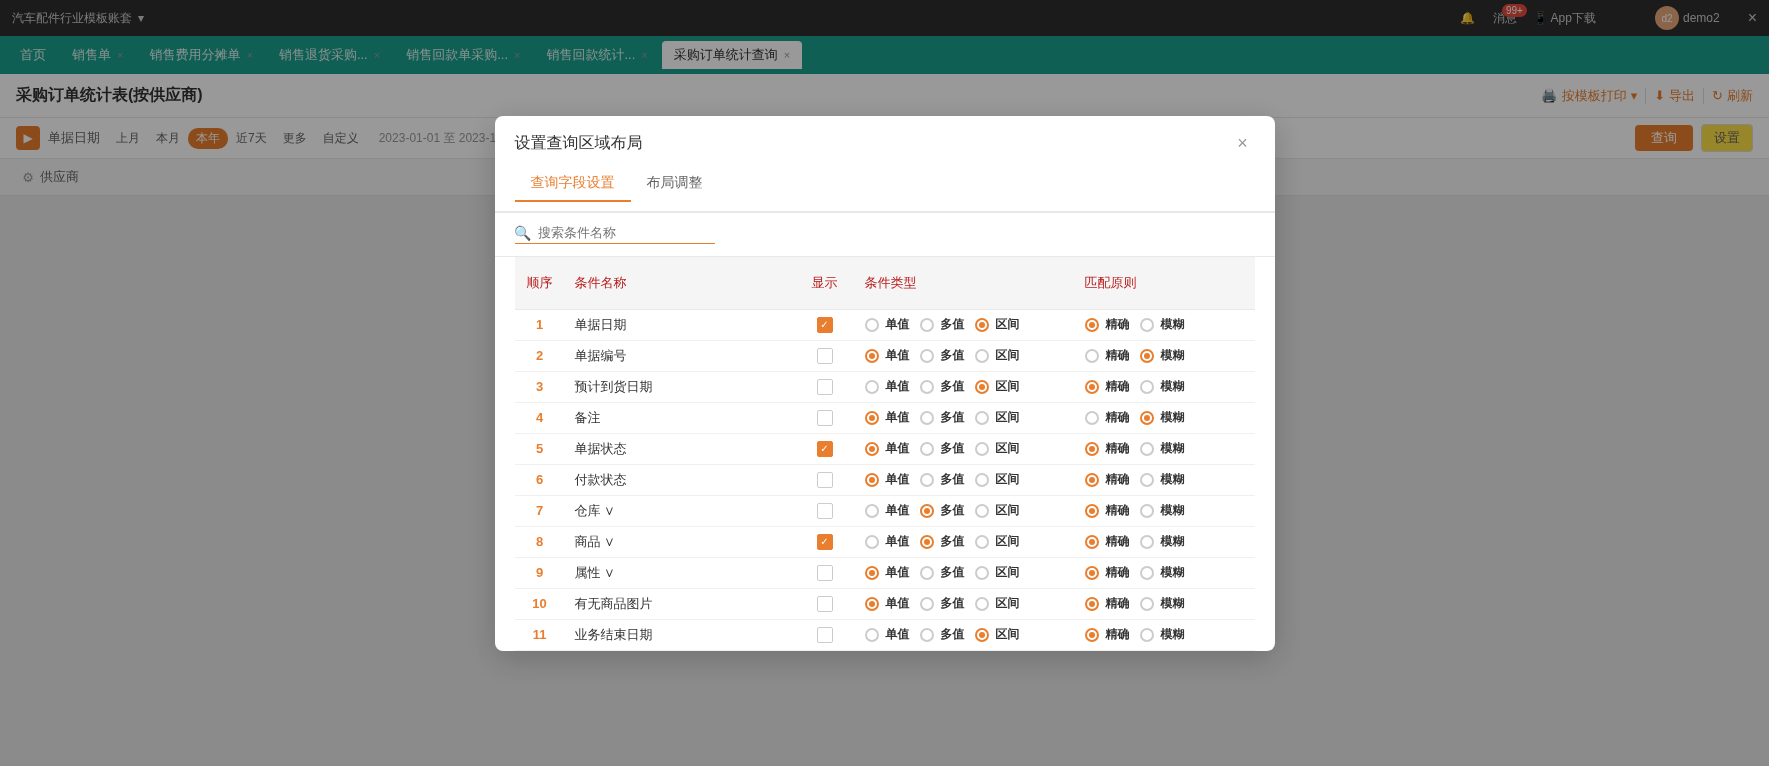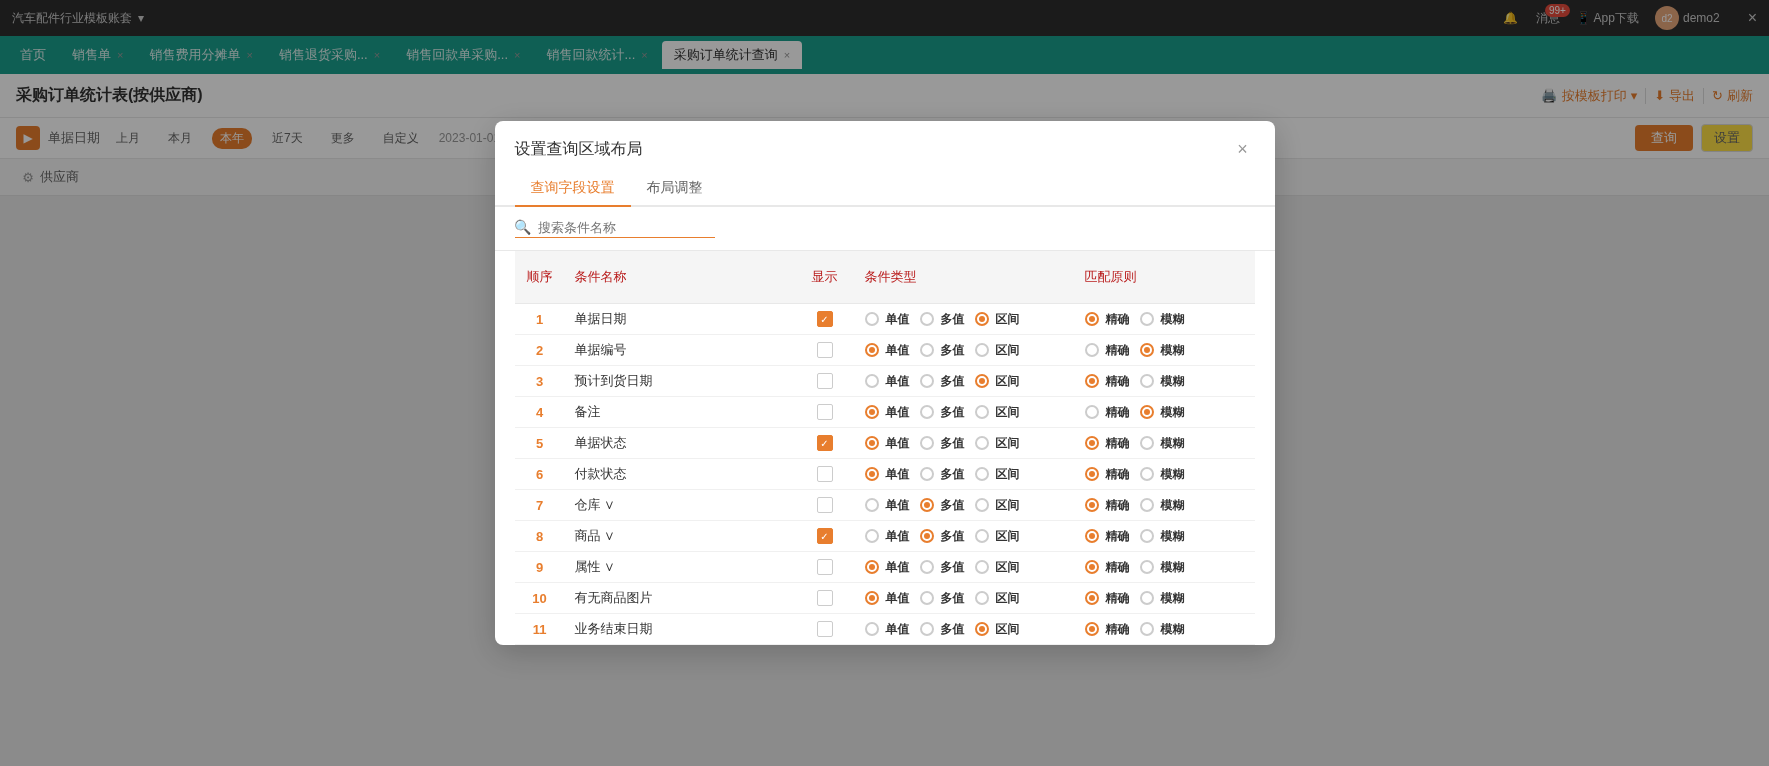--- a/index.html
+++ b/index.html
@@ -12,21 +12,21 @@
       display: flex;
       align-items: center;
       padding: 0 12px;
       justify-content: space-between;
     }
     .top-bar-left { color: #ccc; font-size: 12px; display: flex; align-items: center; gap: 6px; }
     .top-bar-right { display: flex; align-items: center; gap: 16px; color: #ccc; font-size: 12px; }
     .top-bar-right .msg-badge { position: relative; }
     .badge { background: #e74c3c; color: #fff; border-radius: 8px; padding: 1px 4px; font-size: 10px; position: absolute; top: -6px; right: -10px; }
     .top-bar-right .user { display: flex; align-items: center; gap: 4px; }
-    .avatar-circle { width: 24px; height: 24px; border-radius: 50%; background: #e8a87c; display: flex; align-items: center; justify-content: center; color: #fff; font-size: 10px; }
+    .avatar-circle { width: 24px; height: 24px; border-radius: 50%; background: #e8a87c; display: flex; align-items: center; justify-content: center; color: #fff; font-size: 10px; margin-left: 43px; }
     .close-x { color: #ccc; cursor: pointer; font-size: 16px; margin-left: 12px; }
 
     
     .nav-bar {
       height: 38px;
       background: #1a9e8c;
       display: flex;
       align-items: center;
       padding: 0 8px;
       gap: 2px;
@@ -66,21 +66,21 @@
     .filter-bar {
       background: #fff;
       padding: 6px 16px;
       display: flex;
       align-items: center;
       gap: 8px;
       border-bottom: 1px solid #e8e8e8;
     }
     .filter-toggle { width: 24px; height: 24px; background: #e87e2e; border-radius: 4px; display: flex; align-items: center; justify-content: center; cursor: pointer; color: #fff; font-size: 12px; }
     .filter-label { font-size: 13px; color: #666; }
-    .date-tabs { display: flex; gap: 12px; }
+    .date-tabs { display: flex; gap: 0; }
     .date-tab { padding: 2px 8px; border-radius: 3px; cursor: pointer; font-size: 12px; color: #666; }
     .date-tab.active { background: #e87e2e; color: #fff; border-radius: 10px; }
     .date-range { font-size: 12px; color: #999; margin-left: 4px; }
     .btn-query { background: #e87e2e; color: #fff; border: none; border-radius: 4px; padding: 4px 16px; cursor: pointer; font-size: 13px; }
     .btn-set { background: #fde047; color: #666; border: 1px solid #ddd; border-radius: 4px; padding: 4px 12px; cursor: pointer; font-size: 13px; }
     .filter-spacer { flex: 1; }
 
     
     .table-header-row {
       background: #f5f5f5;
@@ -122,21 +122,21 @@
       display: flex;
       align-items: center;
       justify-content: space-between;
     }
     .modal-title { font-size: 16px; font-weight: 400; color: #333; }
     .modal-close { width: 24px; height: 24px; display: flex; align-items: center; justify-content: center; cursor: pointer; color: #999; font-size: 18px; border: none; background: none; }
 
     
     .modal-tabs {
       display: flex;
-      padding: 12px 20px 0;
+      padding: 12px 20px 11px;
       border-bottom: 2px solid #e8e8e8;
       gap: 0;
     }
     .modal-tab {
       padding: 6px 16px 8px;
       cursor: pointer;
       font-size: 14px;
       color: #666;
       border-bottom: 2px solid transparent;
       margin-bottom: -2px;

